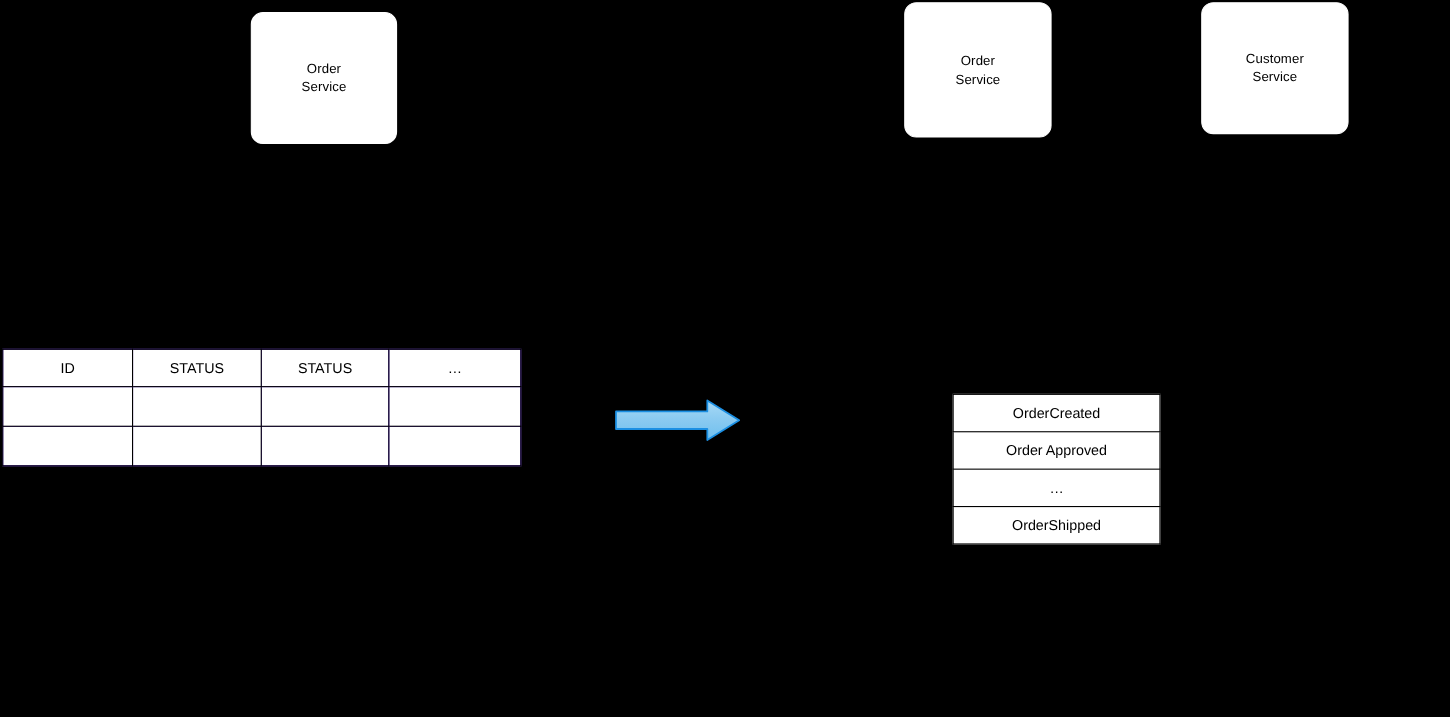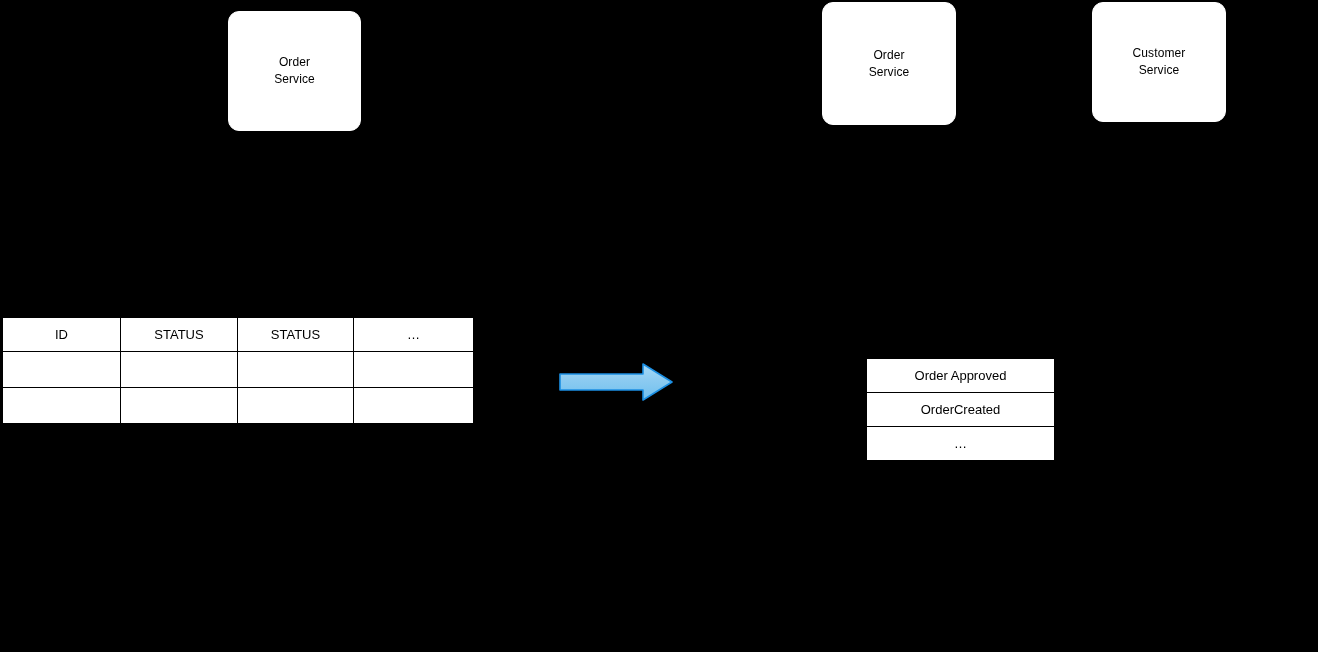--- a/index.html
+++ b/index.html
@@ -165,24 +165,27 @@
         <stop offset="45%" stop-color="#8ccbf1"></stop>
         <stop offset="100%" stop-color="#6fbfee"></stop>
       </linearGradient>
     </defs>
     <polygon points="2,14 85,14 85,4 114,22 85,40 85,30 2,30" fill="url(#arrowGrad)" stroke="#1b8fe3" stroke-width="1.6" stroke-linejoin="round"></polygon>
   </svg>
 
   <table id="events-table">
     <tbody>
       <tr>
+        <td>OrderCreated</td>
+      </tr>
+      <tr>
         <td>Order Approved</td>
       </tr>
       <tr>
-        <td>OrderCreated</td>
+        <td>…</td>
       </tr>
       <tr>
-        <td>…</td>
+        <td>OrderShipped</td>
       </tr>
     </tbody>
   </table>
 
 </div>
 
 </body></html>

